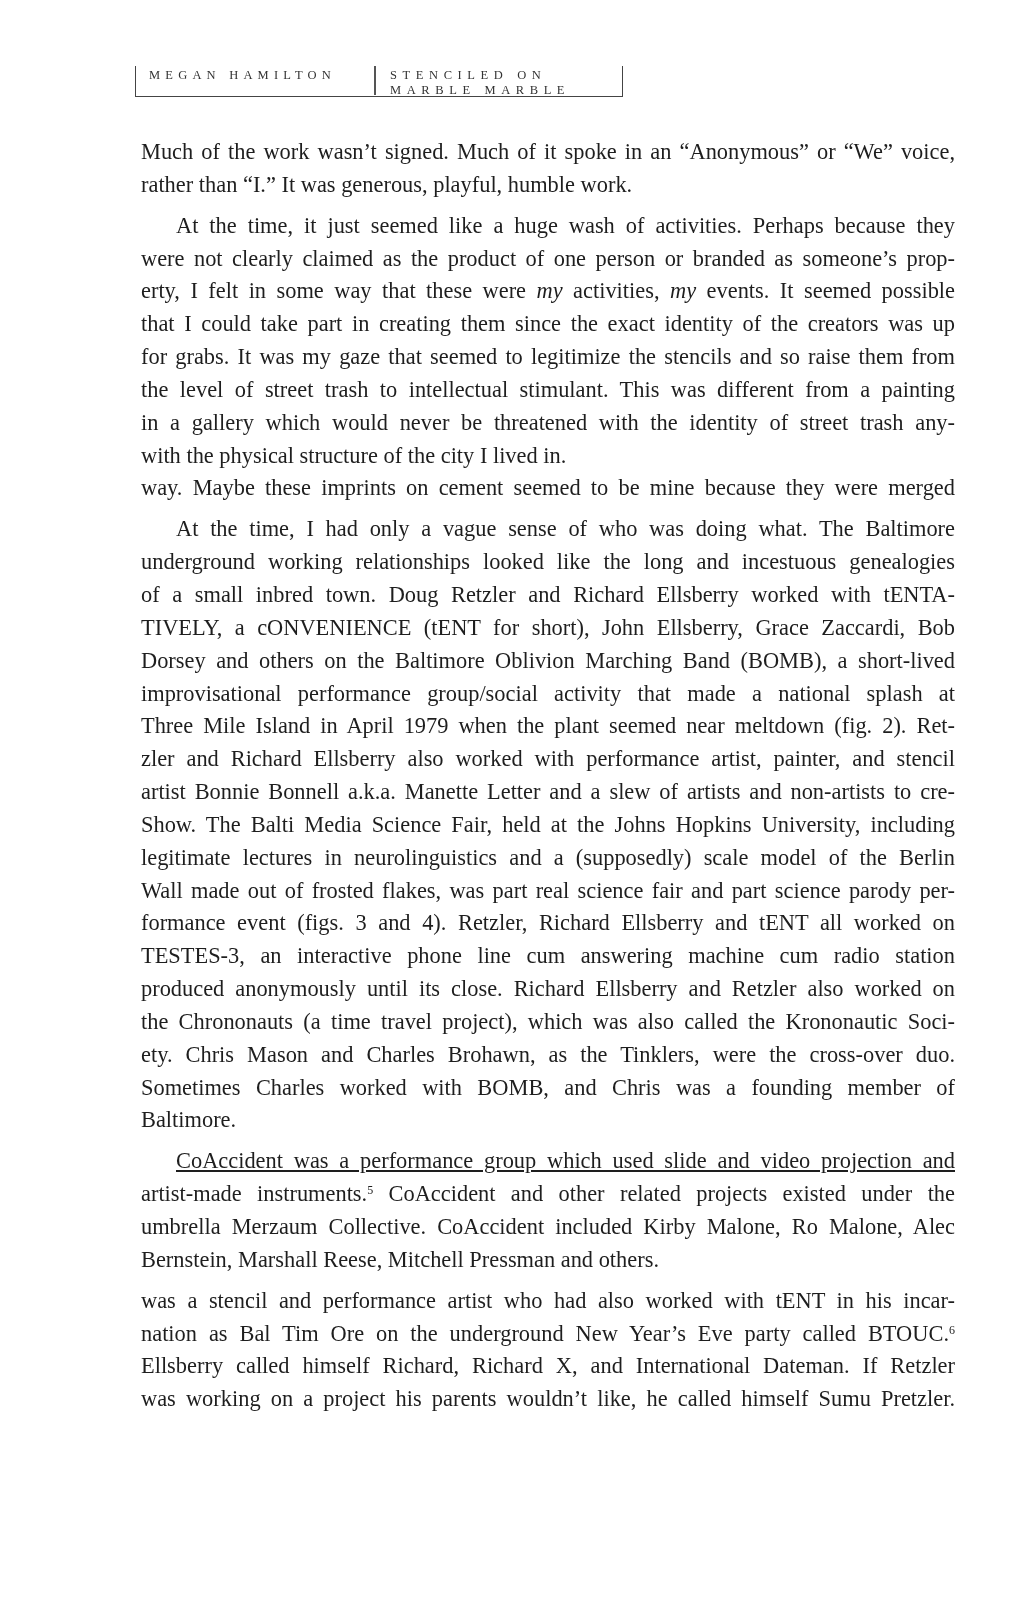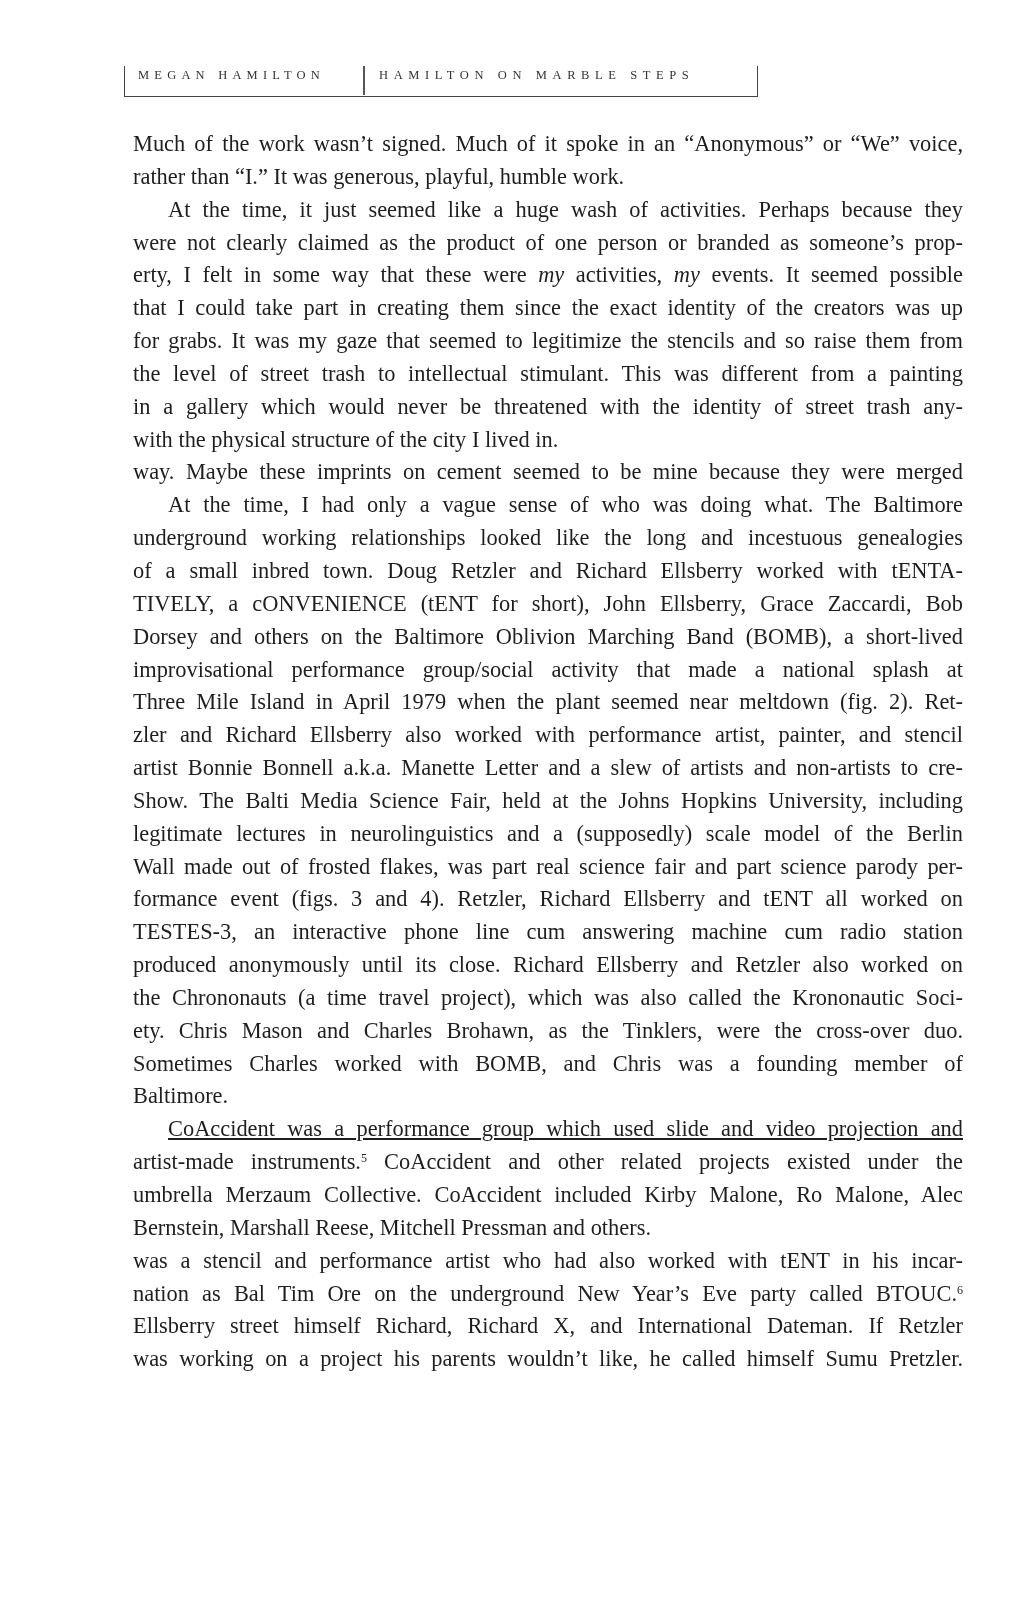--- a/index.html
+++ b/index.html
@@ -3,51 +3,51 @@
 <meta charset="utf-8">
 <style>
   html, body { margin: 0; padding: 0; }
   body {
     width: 1023px; height: 1600px; background: #ffffff;
     position: relative; overflow: hidden;
     font-family: "Liberation Serif", "DejaVu Serif", serif;
     color: #1e1e1e;
   }
   .running-head {
-    position: absolute; left: 124px; top: 66px; width: 634px; height: 31px;
+    position: absolute; left: 135px; top: 66px; width: 488px; height: 31px;
     border-left: 1.5px solid #444; border-bottom: 1.5px solid #444; border-right: 1.5px solid #444;
     box-sizing: border-box;
   }
   .rh-author {
     position: absolute; left: 13px; top: 2px;
     font-size: 12.5px; letter-spacing: 5.2px; color: #333;
   }
   .rh-divider {
     position: absolute; left: 238px; top: 0; width: 1.5px; height: 29px; background: #555;
   }
   .rh-title {
     position: absolute; left: 254px; top: 2px;
     font-size: 12.5px; letter-spacing: 5.6px; color: #333;
   }
   .body-text {
     position: absolute; left: 133px; top: 128px; width: 830px;
     font-size: 22.4px; line-height: 32.85px; text-align: justify;
   }
-  .body-text p { margin: 0; }
+  .body-text p { margin: 8px; }
   .line { display: block; text-align: justify; text-align-last: justify; white-space: nowrap; height: 32.85px; }
   .line.last { text-align-last: left; }
   sup { font-size: 12px; vertical-align: 7px; line-height: 0; }
 </style>
 </head>
 <body>
 
 <div class="running-head">
   <span class="rh-author">MEGAN HAMILTON</span>
   <span class="rh-divider"></span>
-  <span class="rh-title">HAMILTON ON MARBLE STEPS</span>
+  <span class="rh-title">STENCILED ON MARBLE MARBLE</span>
 </div>
 
 <div class="body-text" id="body-text">
     <p>
       <span class="line">Much of the work wasn’t signed. Much of it spoke in an “Anonymous” or “We” voice,</span>
       <span class="line last">rather than “I.” It was generous, playful, humble work.</span>
     </p>
     <p>
       <span class="line" style="padding-left: 35px;">At the time, it just seemed like a huge wash of activities. Perhaps because they</span>
       <span class="line">were not clearly claimed as the product of one person or branded as someone’s prop-</span>
@@ -82,16 +82,16 @@
     </p>
     <p>
       <span class="line" style="padding-left: 35px; text-decoration: underline;">CoAccident was a performance group which used slide and video projection and</span>
       <span class="line">artist-made instruments.<sup>5</sup> CoAccident and other related projects existed under the</span>
       <span class="line">umbrella Merzaum Collective. CoAccident included Kirby Malone, Ro Malone, Alec</span>
       <span class="line last">Bernstein, Marshall Reese, Mitchell Pressman and others.</span>
     </p>
     <p>
       <span class="line">was a stencil and performance artist who had also worked with tENT in his incar-</span>
       <span class="line">nation as Bal Tim Ore on the underground New Year’s Eve party called BTOUC.<sup>6</sup></span>
-      <span class="line">Ellsberry street himself Richard, Richard X, and International Dateman. If Retzler</span>
+      <span class="line">Ellsberry called himself Richard, Richard X, and International Dateman. If Retzler</span>
       <span class="line">was working on a project his parents wouldn’t like, he called himself Sumu Pretzler.</span>
     </p>
   </div>
 
 </body></html>

